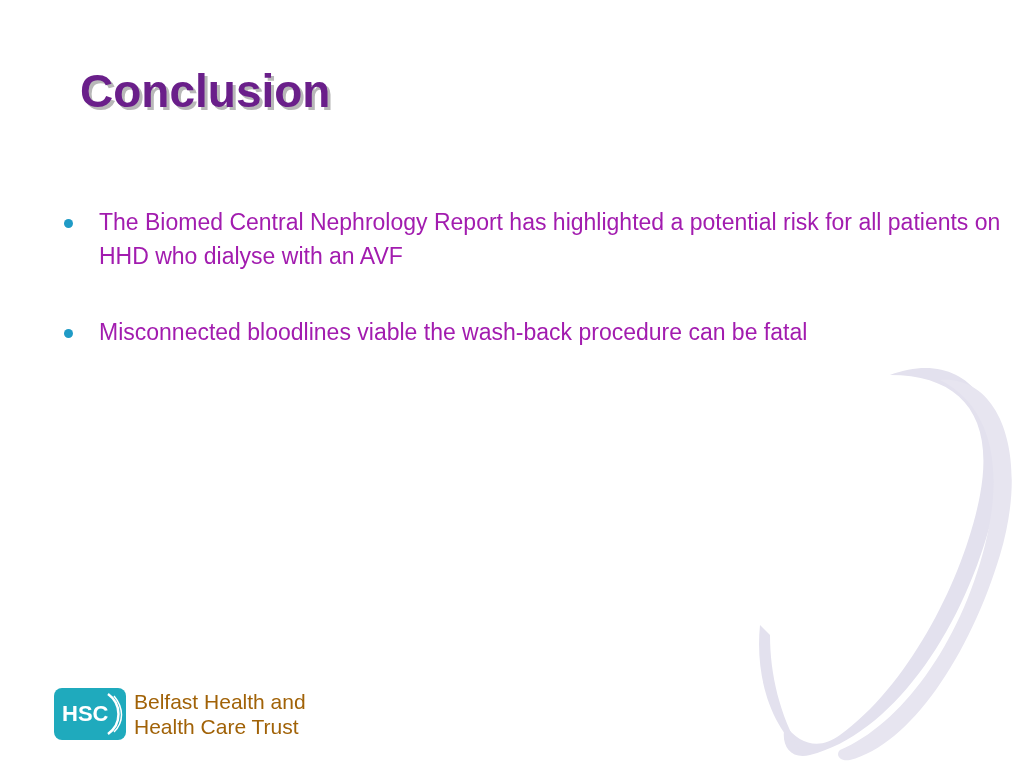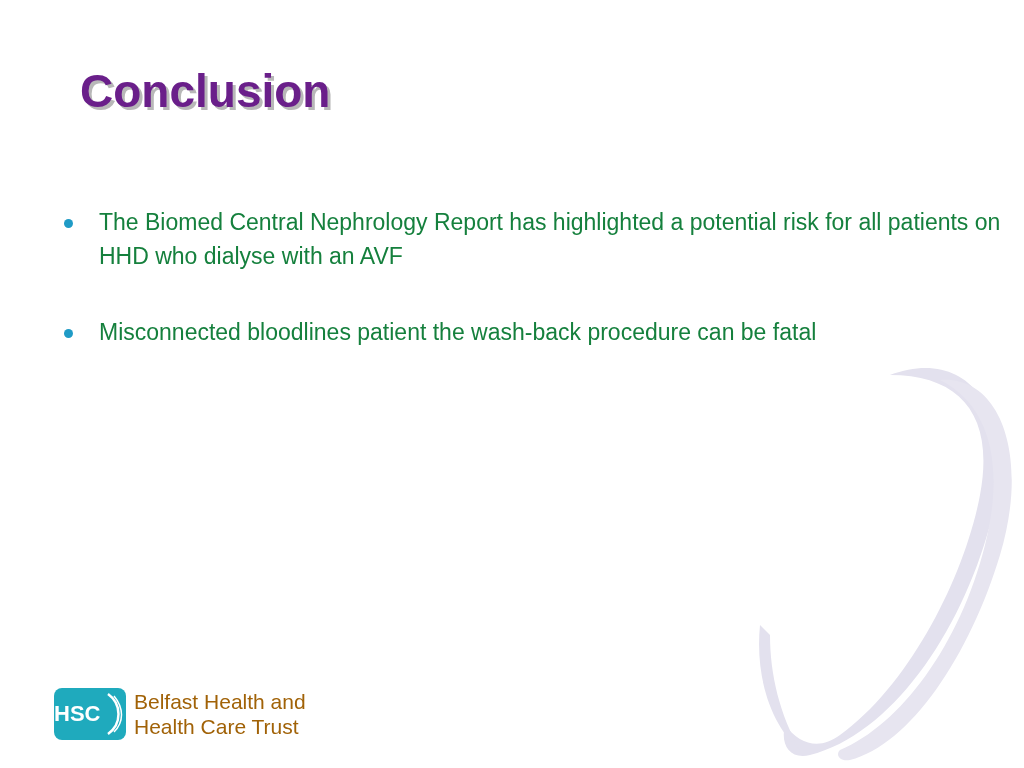--- a/index.html
+++ b/index.html
@@ -1,25 +1,25 @@
 <!DOCTYPE html>
 <html><head>
 <meta charset="utf-8">
 <style>
   html, body { margin:0; padding:0; }
   body { width:1024px; height:768px; background:#ffffff; position:relative; overflow:hidden; font-family:"Liberation Sans", sans-serif; }
   .swirl { position:absolute; left:740px; top:355px; width:284px; height:413px; }
   .title { position:absolute; left:64px; top:52px; font-size:46px; font-weight:bold; color:#6a1f8a; letter-spacing:0px;
            text-shadow: 3px 3px 0 #b8b8b8; line-height:1; margin:16px; }
   .bullets { position:absolute; left:62px; top:205px; width:950px; margin:0; padding:0; list-style:none; }
-  .bullet { position:relative; padding-left:37px; font-size:23px; line-height:34px; color:#15803d; margin-bottom:42px; }
+  .bullet { position:relative; padding-left:37px; font-size:23px; line-height:34px; color:#a21caf; margin-bottom:42px; }
   .dot { position:absolute; left:2px; top:14px; width:9px; height:9px; border-radius:50%; background:#1f9bc6; }
   .logo { position:absolute; left:54px; top:688px; display:flex; align-items:center; }
   .hsc-box { width:72px; height:52px; background:#1faabd; border-radius:8px; position:relative; color:#fff; font-weight:bold; font-size:22px;
-             display:flex; align-items:center; justify-content:flex-start; box-sizing:border-box; }
+             display:flex; align-items:center; justify-content:flex-start; padding-left:8px; box-sizing:border-box; }
   .hsc-box svg { position:absolute; right:2px; top:2px; }
   .org { margin-left:8px; font-size:21px; line-height:25px; color:#a16207; }
 </style>
 </head>
 <body>
 
 <svg class="swirl" viewBox="0 0 284 413">
   <path d="M150 20 C230 -10 280 60 250 170 C220 280 150 380 70 400 C50 405 40 390 45 370 C60 390 80 395 100 380 C170 330 225 220 240 140 C255 60 220 20 150 20 Z" fill="#e3e1ee"></path>
   <path d="M200 25 C260 20 290 100 260 200 C230 300 170 390 110 405 C100 407 95 400 100 395 C160 370 220 290 245 190 C265 110 250 50 200 25 Z" fill="#e7e5f0"></path>
   <path d="M20 270 C15 320 30 370 60 395 C40 360 30 320 30 280 Z" fill="#e3e1ee"></path>
@@ -27,21 +27,21 @@
 
 <h1 class="title">Conclusion</h1>
 
 <ul class="bullets">
   <li class="bullet">
     <span class="dot"></span>
     <span>The Biomed Central Nephrology Report has highlighted a potential risk for all patients on HHD who dialyse with an AVF</span>
   </li>
   <li class="bullet">
     <span class="dot"></span>
-    <span>Misconnected bloodlines patient the wash-back procedure can be fatal</span>
+    <span>Misconnected bloodlines viable the wash-back procedure can be fatal</span>
   </li>
 </ul>
 
 <div class="logo">
   <div class="hsc-box">
     <span>HSC</span>
     <svg width="20" height="48" viewBox="0 0 20 48">
       <path d="M4 4 C18 14 18 34 4 44" stroke="#fff" stroke-width="2.5" fill="none"></path>
       <path d="M10 6 C20 18 20 32 10 42" stroke="#fff" stroke-width="1.5" fill="none"></path>
     </svg>

